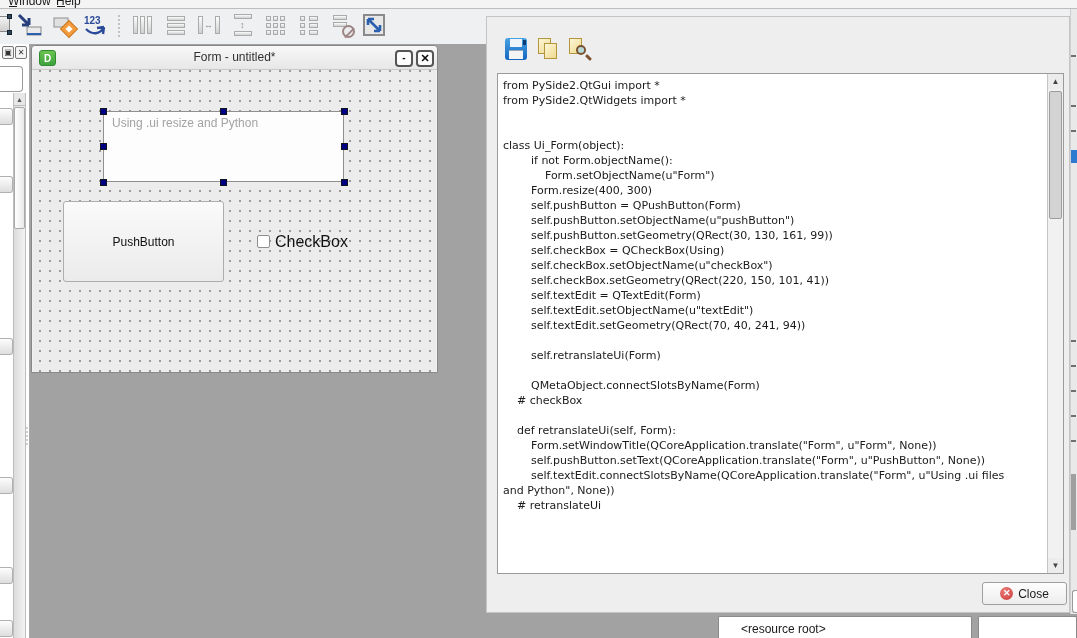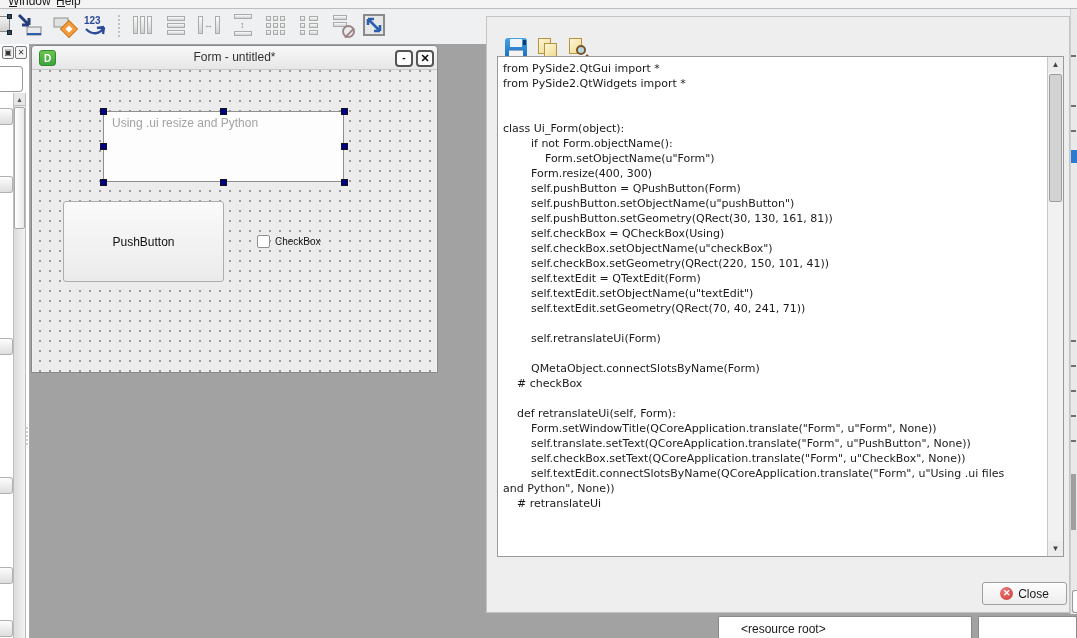--- a/index.html
+++ b/index.html
@@ -45,26 +45,26 @@
   .fw-btn { position:absolute; top:4px; background:#fdfdfd; border:2px solid #555; border-radius:4px; width:18px; height:17px; text-align:center; font-weight:bold; color:#111; }
   .fw-min { right:24px; font-size:10px; line-height:11px; }
   .fw-close { right:3px; font-size:11px; line-height:12px; }
   .fw-canvas { position:absolute; left:0; top:24px; right:0; bottom:0; background-image:radial-gradient(circle,#9a9a9a 0.9px,transparent 1px); background-size:10px 10px; background-position:3px 6px; }
   .qtextedit { position:absolute; left:71px; top:41px; width:241px; height:71px; background:#fdfdfd; border:1px solid #8f8f8f; }
   .placeholder { position:absolute; left:8px; top:4px; font-size:12px; color:#a3a3a3; }
   .handle { position:absolute; width:7px; height:7px; background:#000085; border:1px solid #14141e; }
   .qpushbutton { position:absolute; left:31px; top:131px; width:161px; height:81px; background:linear-gradient(to bottom,#fafafa,#ebebeb); border:1px solid #adadad; border-radius:3px; font-size:12px; color:#111; display:flex; align-items:center; justify-content:center; }
   .qcheckbox { position:absolute; left:221px; top:151px; width:101px; height:41px; display:flex; align-items:center; }
   .cb-indicator { width:13px; height:13px; background:#fff; border:1px solid #8f8f8f; border-radius:2px; margin-left:4px; }
-  .cb-label { font-size:10px; color:#111; margin-left:5px; }
+  .cb-label { font-size:16px; color:#111; margin-left:5px; }
 
   
   .dialog { left:486px; top:16px; width:584px; height:597px; background:#eeeeee; border:1px solid #c4c4c4; }
   .dlg-icon { position:absolute; top:21px; width:23px; height:23px; }
-  .code-area { position:absolute; left:10px; top:39px; width:567px; height:501px; background:#ffffff; border:1px solid #9a9a9a; overflow:hidden; }
+  .code-area { position:absolute; left:10px; top:56px; width:567px; height:501px; background:#ffffff; border:1px solid #9a9a9a; overflow:hidden; }
   .code-text { position:absolute; left:5px; top:4px; right:18px; }
   .code-line { height:15px; font-family:"DejaVu Sans", sans-serif; font-size:11px; line-height:15px; color:#1a1a1a; white-space:pre; }
   .code-scroll { position:absolute; right:0; top:0; width:16px; height:100%; background:#f1f1f1; border-left:1px solid #c6c6c6; }
   .cs-arrow { position:absolute; left:0; width:15px; height:15px; background:#ececec; text-align:center; font-size:8px; color:#444; line-height:15px; }
   .cs-thumb { position:absolute; left:1px; top:17px; width:13px; height:128px; background:#d3d3d3; border:1px solid #9d9d9d; border-radius:2px; }
   .close-btn { position:absolute; left:495px; top:565px; width:85px; height:23px; background:linear-gradient(to bottom,#fdfdfd,#ededed); border:1px solid #9f9f9f; border-radius:3px; display:flex; align-items:center; justify-content:center; gap:5px; font-size:12px; color:#1a1a1a; }
   .close-ico { width:13px; height:13px; border-radius:50%; background:radial-gradient(circle at 35% 30%,#e87a76,#cc3b3b); color:#fff; font-size:9px; font-weight:bold; text-align:center; line-height:13px; }
 
   
   .floppy { position:relative; width:22px; height:22px; background:linear-gradient(to bottom,#47a3e2,#1565c0); border-radius:3px; }
@@ -278,37 +278,36 @@
         <div class="code-line">from PySide2.QtGui import *</div>
         <div class="code-line">from PySide2.QtWidgets import *</div>
         <div class="code-line"></div>
         <div class="code-line"></div>
         <div class="code-line">class Ui_Form(object):</div>
         <div class="code-line">        if not Form.objectName():</div>
         <div class="code-line">            Form.setObjectName(u"Form")</div>
         <div class="code-line">        Form.resize(400, 300)</div>
         <div class="code-line">        self.pushButton = QPushButton(Form)</div>
         <div class="code-line">        self.pushButton.setObjectName(u"pushButton")</div>
-        <div class="code-line">        self.pushButton.setGeometry(QRect(30, 130, 161, 81))</div>
+        <div class="code-line">        self.pushButton.setGeometry(QRect(30, 130, 161, 99))</div>
         <div class="code-line">        self.checkBox = QCheckBox(Using)</div>
         <div class="code-line">        self.checkBox.setObjectName(u"checkBox")</div>
         <div class="code-line">        self.checkBox.setGeometry(QRect(220, 150, 101, 41))</div>
         <div class="code-line">        self.textEdit = QTextEdit(Form)</div>
         <div class="code-line">        self.textEdit.setObjectName(u"textEdit")</div>
-        <div class="code-line">        self.textEdit.setGeometry(QRect(70, 40, 241, 71))</div>
+        <div class="code-line">        self.textEdit.setGeometry(QRect(70, 40, 241, 94))</div>
         <div class="code-line"></div>
         <div class="code-line">        self.retranslateUi(Form)</div>
         <div class="code-line"></div>
         <div class="code-line">        QMetaObject.connectSlotsByName(Form)</div>
         <div class="code-line">    # checkBox</div>
         <div class="code-line"></div>
         <div class="code-line">    def retranslateUi(self, Form):</div>
         <div class="code-line">        Form.setWindowTitle(QCoreApplication.translate("Form", u"Form", None))</div>
-        <div class="code-line">        self.translate.setText(QCoreApplication.translate("Form", u"PushButton", None))</div>
-        <div class="code-line">        self.checkBox.setText(QCoreApplication.translate("Form", u"CheckBox", None))</div>
+        <div class="code-line">        self.pushButton.setText(QCoreApplication.translate("Form", u"PushButton", None))</div>
         <div class="code-line">        self.textEdit.connectSlotsByName(QCoreApplication.translate("Form", u"Using .ui files</div>
         <div class="code-line">and Python", None))</div>
         <div class="code-line">    # retranslateUi</div>
       </div>
     <div class="code-scroll">
       <div class="cs-arrow" style="top:0">▲</div>
       <div class="cs-thumb"></div>
       <div class="cs-arrow" style="bottom:0">▼</div>
     </div>
   </div>

